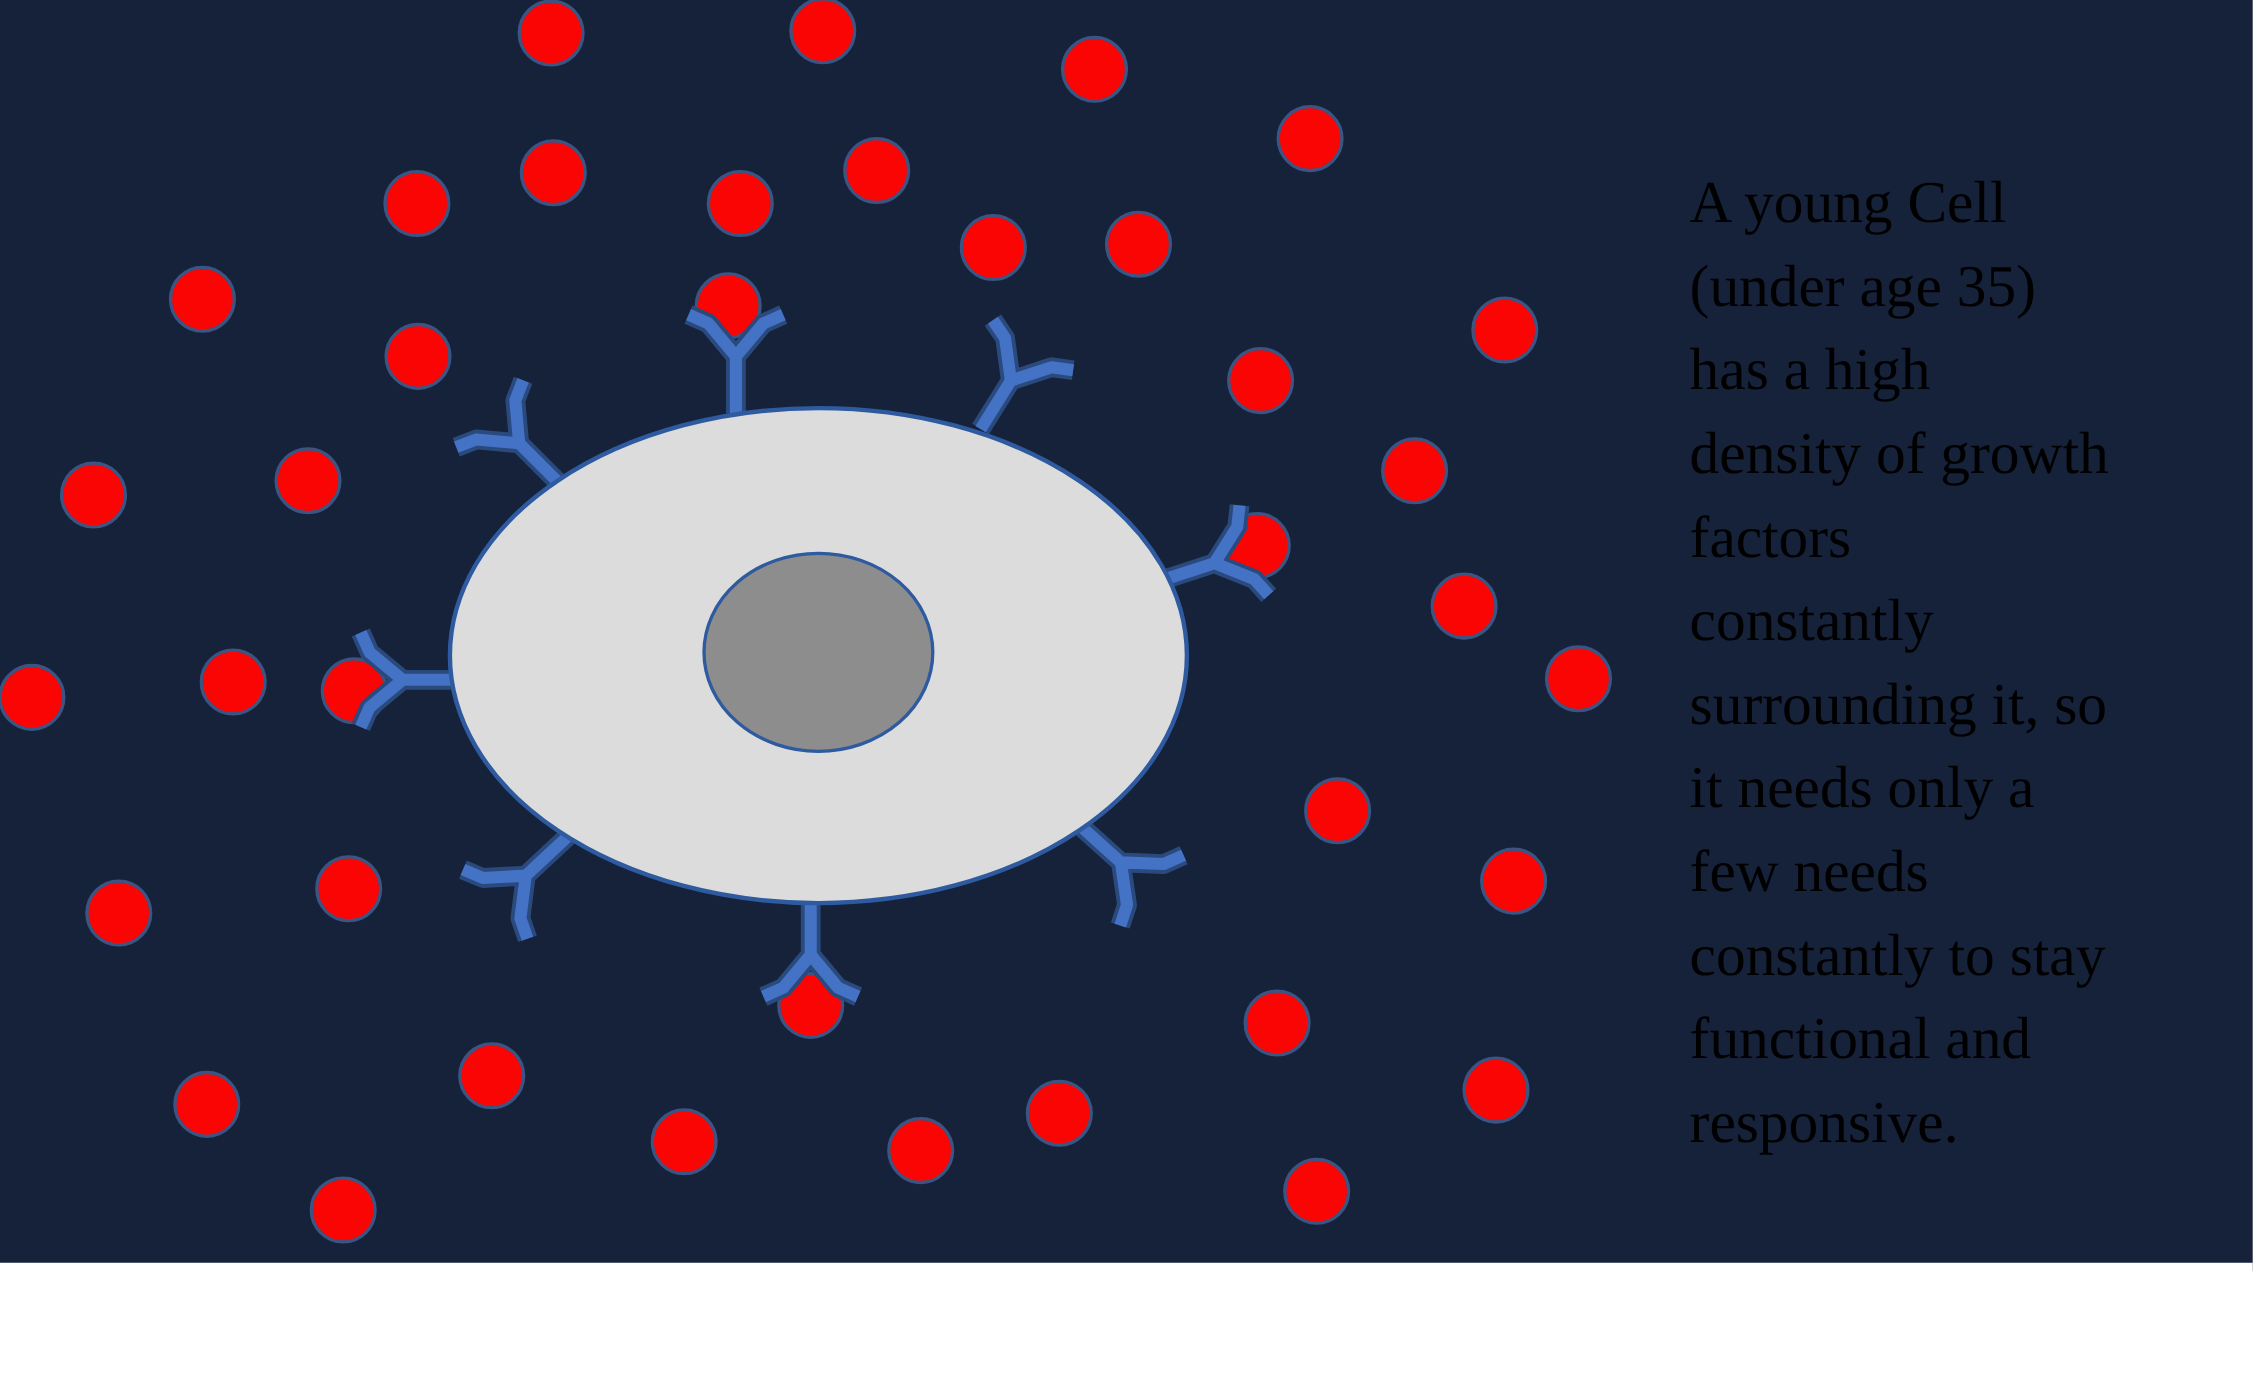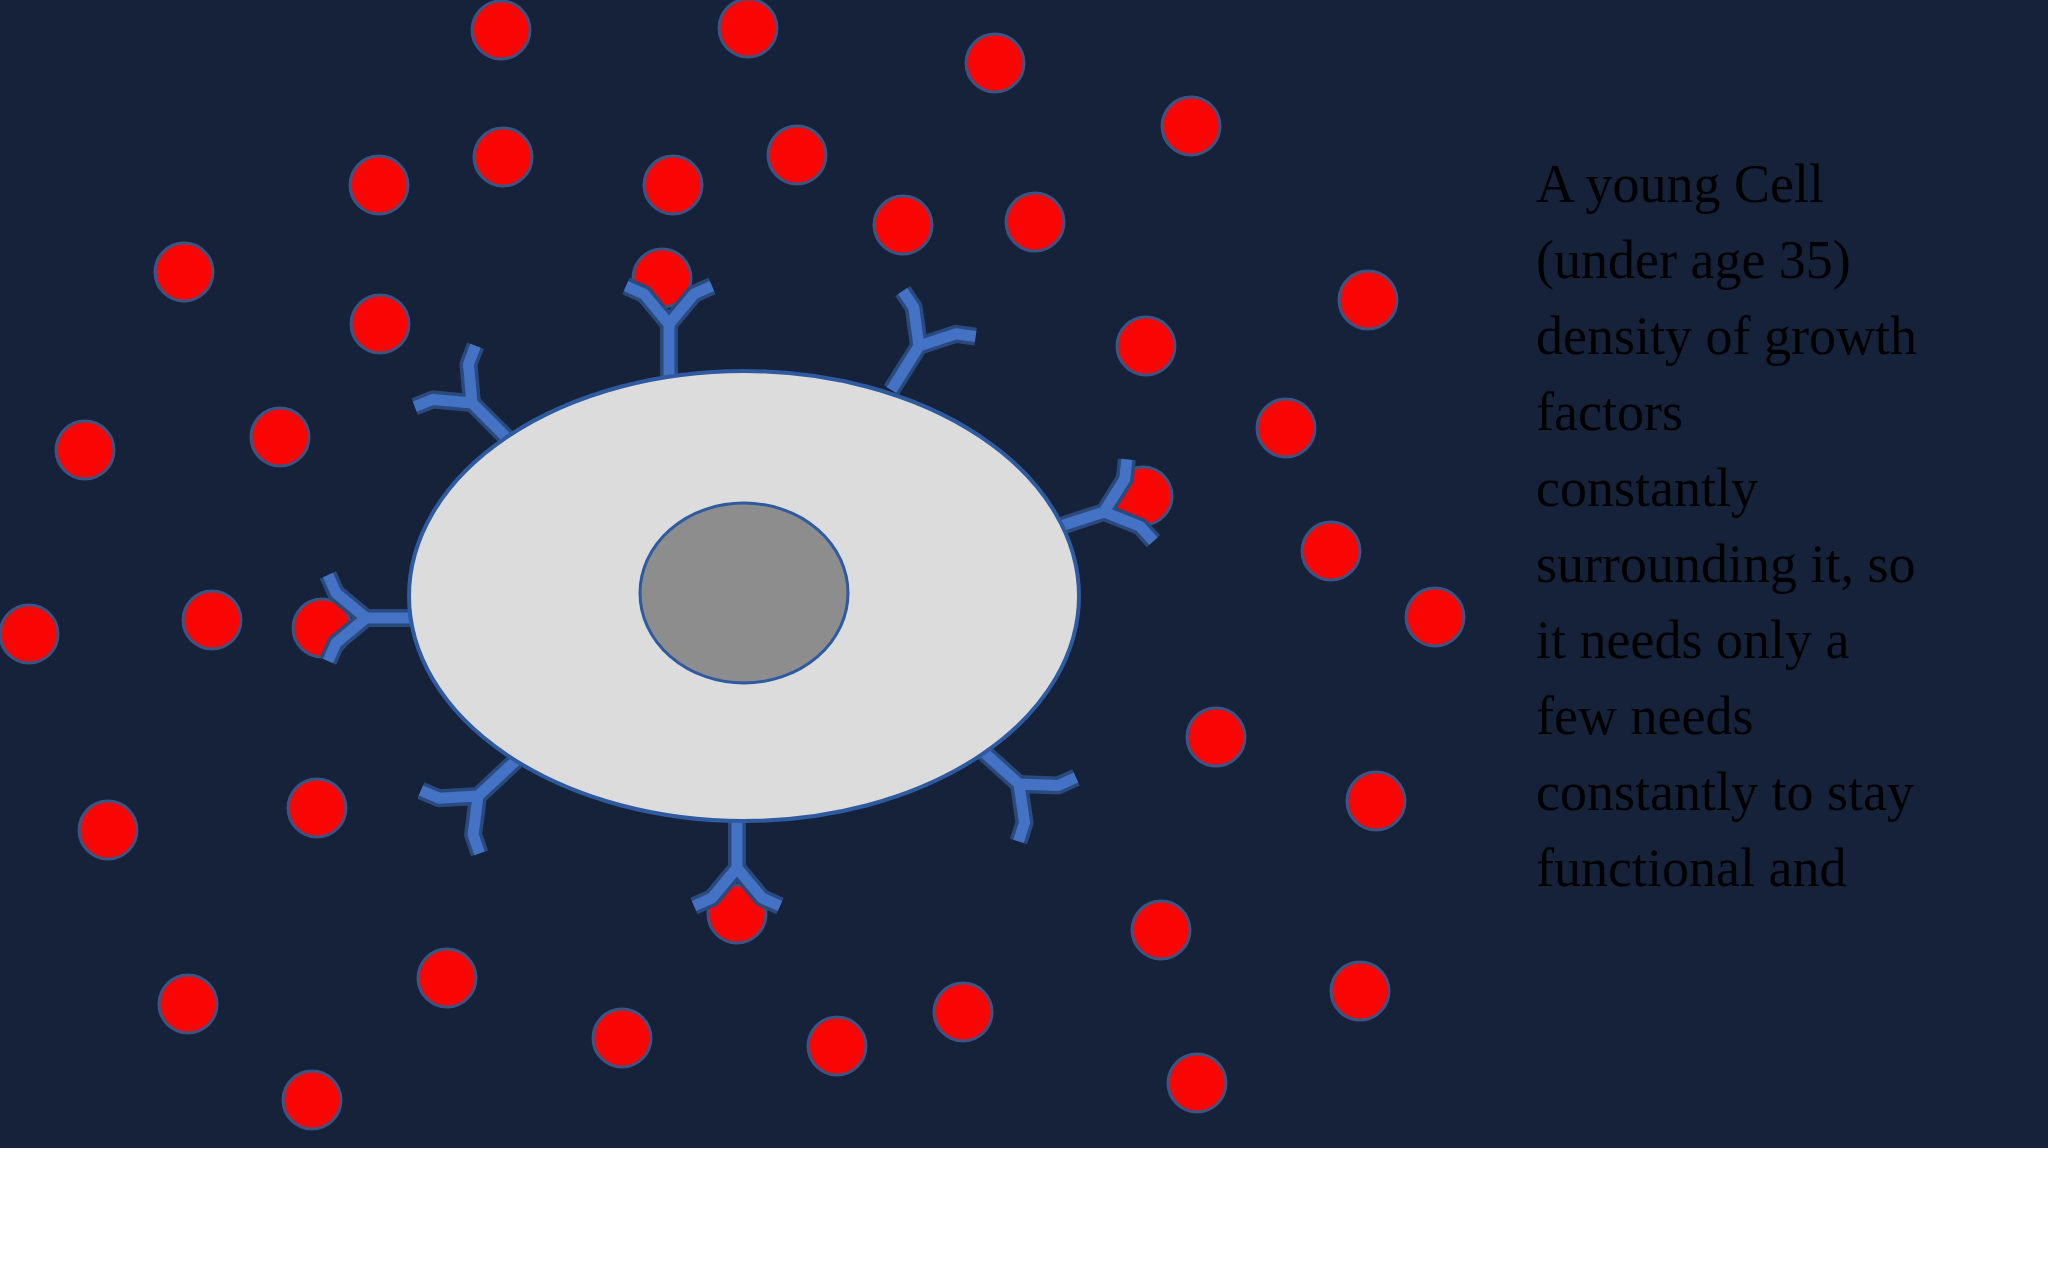--- a/index.html
+++ b/index.html
@@ -105,22 +105,24 @@
       <g transform="translate(366,618) rotate(-90)">
         <path d="M -43,-38 L -25,-30 L 0,0 L 25,-30 L 43,-38 M 0,0 L 0,52" fill="none" stroke="#2A4A7E" stroke-width="18" stroke-linejoin="round" stroke-linecap="butt"></path>
         <path d="M -43,-38 L -25,-30 L 0,0 L 25,-30 L 43,-38 M 0,0 L 0,52" fill="none" stroke="#4472C4" stroke-width="11" stroke-linejoin="round" stroke-linecap="butt"></path>
       </g>
       <ellipse cx="744" cy="596" rx="335" ry="225" fill="#DCDCDC" stroke="#2E5AA0" stroke-width="4"></ellipse>
       <ellipse cx="744" cy="593" rx="104" ry="90" fill="#8D8D8D" stroke="#2E5AA0" stroke-width="3"></ellipse>
     </svg>
   <div class="caption" style="color: rgb(0, 0, 0);">
       <div class="cap-line">A young Cell</div>
       <div class="cap-line">(under age 35)</div>
+      <div class="cap-line">has a high</div>
       <div class="cap-line">density of growth</div>
       <div class="cap-line">factors</div>
       <div class="cap-line">constantly</div>
       <div class="cap-line">surrounding it, so</div>
       <div class="cap-line">it needs only a</div>
       <div class="cap-line">few needs</div>
       <div class="cap-line">constantly to stay</div>
       <div class="cap-line">functional and</div>
+      <div class="cap-line">responsive.</div>
     </div>
 </div>
 
 </body></html>

